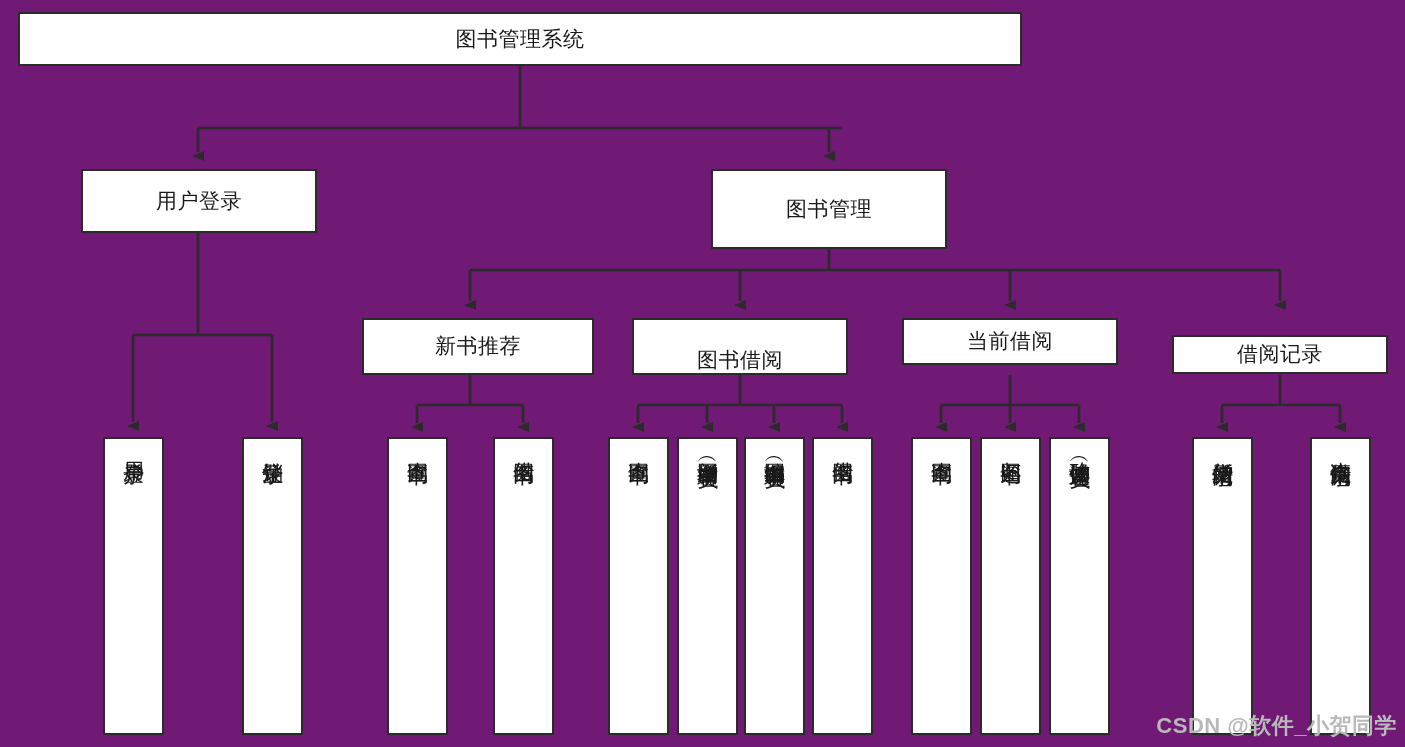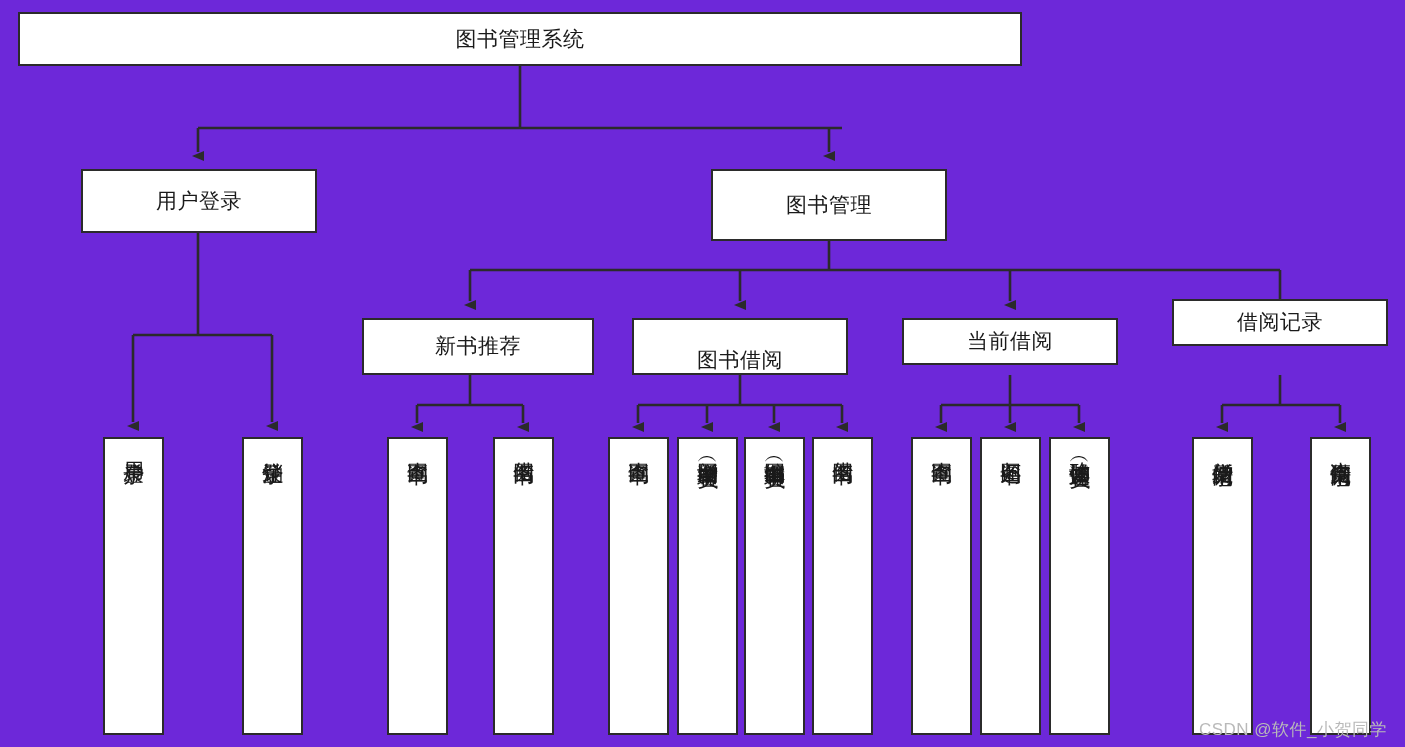--- a/index.html
+++ b/index.html
@@ -8,21 +8,21 @@
     padding: 0;
     background: #ffffff;
   }
   body {
     font-family: "Liberation Sans", "DejaVu Sans", sans-serif;
   }
   #diagram-root {
     position: relative;
     width: 1405px;
     height: 747px;
-    background: #6d28d9;
+    background: #701a75;
     overflow: hidden;
   }
   #edge-layer {
     position: absolute;
     left: 0;
     top: 0;
     width: 1405px;
     height: 747px;
     pointer-events: none;
   }
@@ -54,27 +54,28 @@
   .node.vertical .node-label {
     writing-mode: vertical-rl;
     text-orientation: upright;
     font-size: 21px;
     line-height: 1.06;
     letter-spacing: 1px;
     margin: 0 auto;
   }
   .watermark {
     position: absolute;
-    right: 18px;
+    right: 8px;
     bottom: 6px;
-    font-size: 17px;
+    font-size: 22px;
     color: #b9b9b9;
     white-space: nowrap;
     z-index: 5;
     letter-spacing: 0.5px;
+    font-weight: bold;
   }
 </style>
 </head>
 <body>
 
 <div id="diagram-root">
 
   <svg id="edge-layer" viewBox="0 0 1405 747" width="1405" height="747" xmlns="http://www.w3.org/2000/svg">
     <defs>
       <marker id="arrowhead" markerWidth="10" markerHeight="12" refX="1" refY="6" orient="auto" markerUnits="userSpaceOnUse">
@@ -126,37 +127,37 @@
   </svg>
 
   <div class="node horizontal" style="left:18px; top:12px; width:1004px; height:54px;">
     <span class="node-label">图书管理系统</span>
   </div>
 
   <div class="node horizontal" style="left:81px; top:169px; width:236px; height:64px;">
     <span class="node-label">用户登录</span>
   </div>
 
-  <div class="node horizontal" style="left:711px; top:169px; width:236px; height:72px;">
+  <div class="node horizontal" style="left:711px; top:169px; width:236px; height:80px;">
     <span class="node-label">图书管理</span>
   </div>
 
   <div class="node horizontal" style="left:362px; top:318px; width:232px; height:57px;">
     <span class="node-label">新书推荐</span>
   </div>
 
   <div class="node horizontal" style="left:632px; top:318px; width:216px; height:57px;align-items:flex-end;">
     <span class="node-label">图书借阅</span>
   </div>
 
   <div class="node horizontal" style="left:902px; top:318px; width:216px; height:47px;">
     <span class="node-label">当前借阅</span>
   </div>
 
-  <div class="node horizontal" style="left:1172px; top:299px; width:216px; height:47px;">
+  <div class="node horizontal" style="left:1172px; top:335px; width:216px; height:39px;">
     <span class="node-label">借阅记录</span>
   </div>
 
   <div class="node vertical" style="left:103px; top:437px; width:61px; height:298px;">
     <span class="node-label">用户登录</span>
   </div>
 
   <div class="node vertical" style="left:242px; top:437px; width:61px; height:298px;">
     <span class="node-label">注销登录</span>
   </div>

